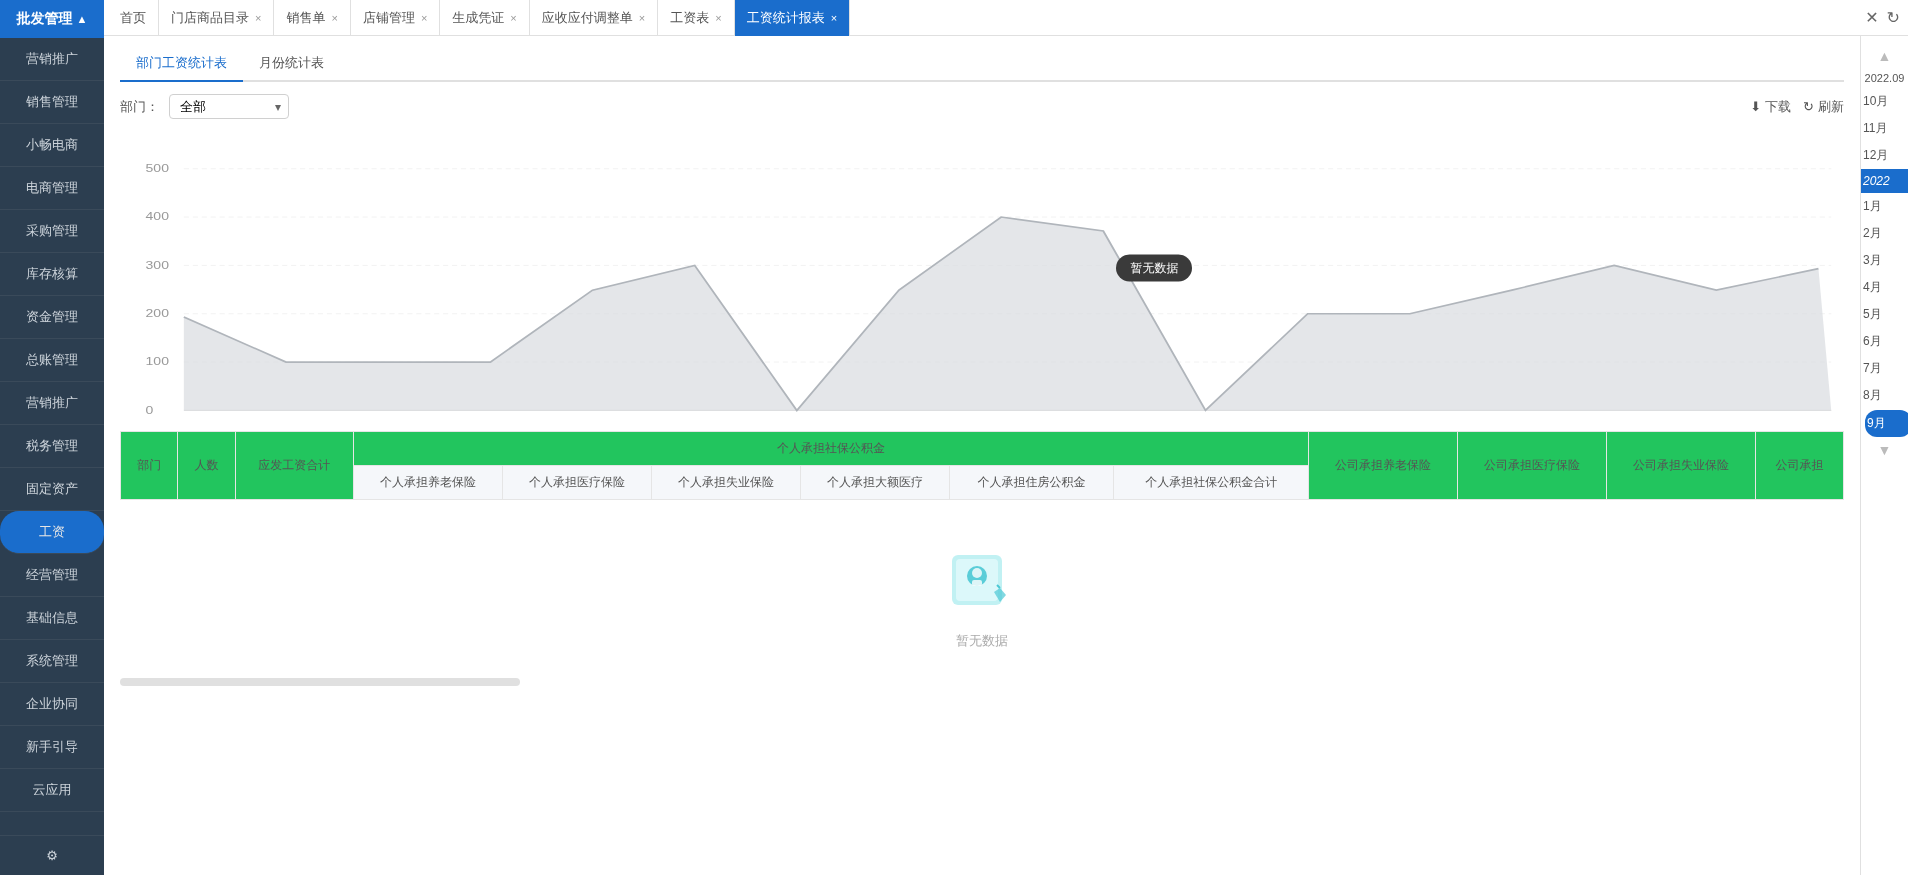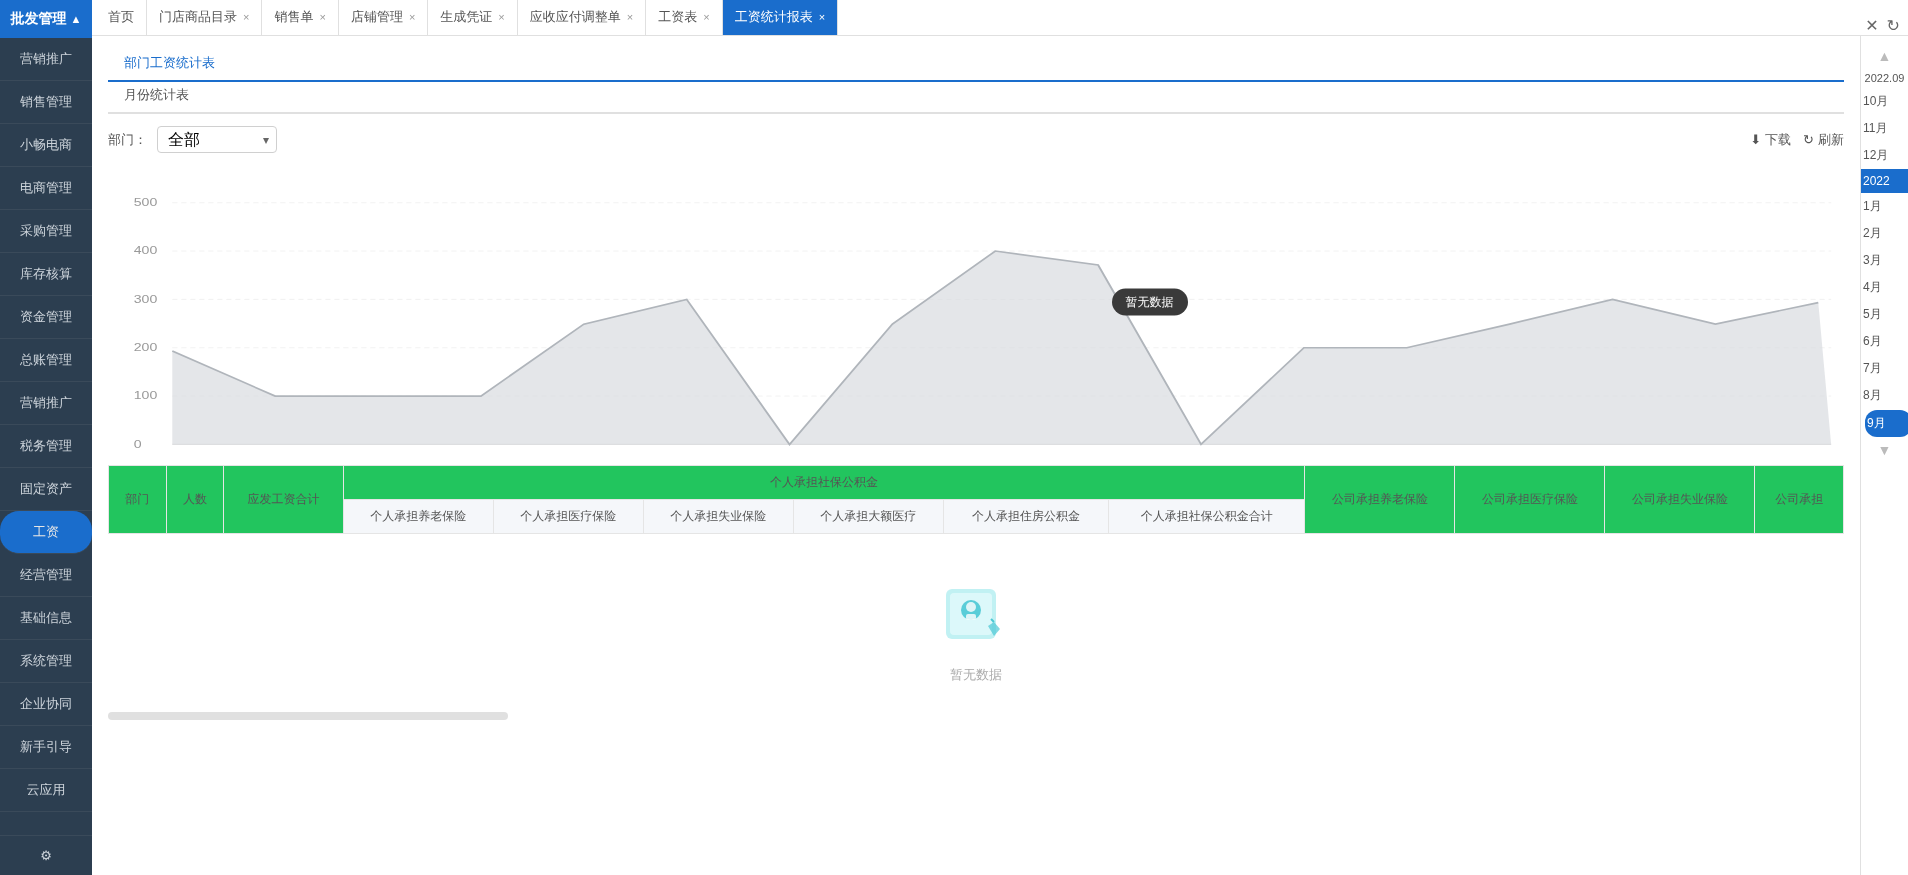--- a/index.html
+++ b/index.html
@@ -1,20 +1,20 @@
 <!DOCTYPE html>
 <html><head>
   <meta charset="utf-8">
   <style>
     * { box-sizing: border-box; margin: 0; padding: 0; }
     body { font-family: 'Microsoft YaHei', Arial, sans-serif; font-size: 13px; display: flex; height: 875px; overflow: hidden; background: #f0f2f5; }
 
     
     .sidebar {
-      width: 92px;
+      width: 104px;
       background: #2c3e50;
       display: flex;
       flex-direction: column;
       height: 100%;
       flex-shrink: 0;
     }
     .sidebar-header {
       background: #1a6dcc;
       color: #fff;
       font-size: 14px;
@@ -51,21 +51,21 @@
       display: flex;
       flex-direction: column;
       overflow: hidden;
     }
 
     
     .tab-bar {
       background: #fff;
       border-bottom: 1px solid #e0e0e0;
       display: flex;
-      align-items: flex-end;
+      align-items: center;
       height: 36px;
       padding-left: 4px;
       flex-shrink: 0;
     }
     .tab {
       display: flex;
       align-items: center;
       padding: 0 12px;
       height: 36px;
       font-size: 13px;
@@ -107,21 +107,20 @@
       overflow: auto;
       padding: 12px 16px;
     }
 
     
     .sub-tabs {
       display: flex;
       gap: 0;
       border-bottom: 2px solid #e0e0e0;
       margin-bottom: 12px;
-      flex-direction: column;
     }
     .sub-tab {
       padding: 6px 16px 8px;
       font-size: 13px;
       color: #555;
       cursor: pointer;
       border-bottom: 2px solid transparent;
       margin-bottom: -2px;
     }
     .sub-tab.active {
@@ -136,21 +135,21 @@
       justify-content: space-between;
       margin-bottom: 10px;
     }
     .toolbar-left { display: flex; align-items: center; gap: 10px; }
     .toolbar-right { display: flex; align-items: center; gap: 12px; font-size: 13px; color: #555; }
     .toolbar-label { color: #555; font-size: 13px; }
     .select-box {
       border: 1px solid #d0d0d0;
       border-radius: 4px;
       padding: 4px 28px 4px 10px;
-      font-size: 16px;
+      font-size: 13px;
       background: #fff;
       appearance: none;
       position: relative;
       min-width: 120px;
       cursor: pointer;
     }
     .select-wrapper {
       position: relative;
       display: inline-block;
     }
@@ -261,20 +260,21 @@
     .timeline-item {
       width: 100%;
       padding: 5px 2px;
       color: #555;
       cursor: pointer;
     }
     .timeline-item.active-year {
       background: #1a6dcc;
       color: #fff;
       border-radius: 0;
+      font-style: italic;
     }
     .timeline-item.active-month {
       background: #1a6dcc;
       color: #fff;
       border-radius: 12px;
       margin: 1px 4px;
     }
     .timeline-arrow {
       color: #bbb;
       cursor: pointer;

